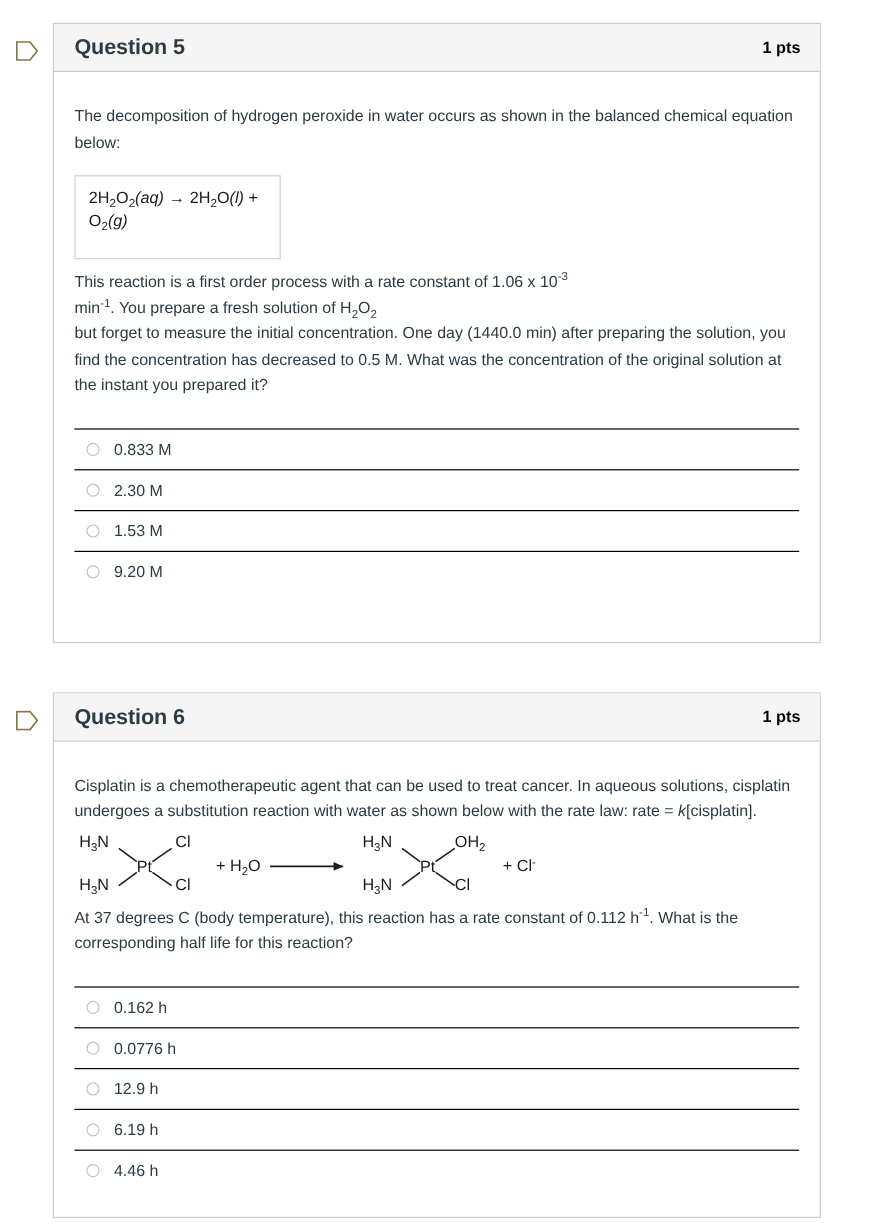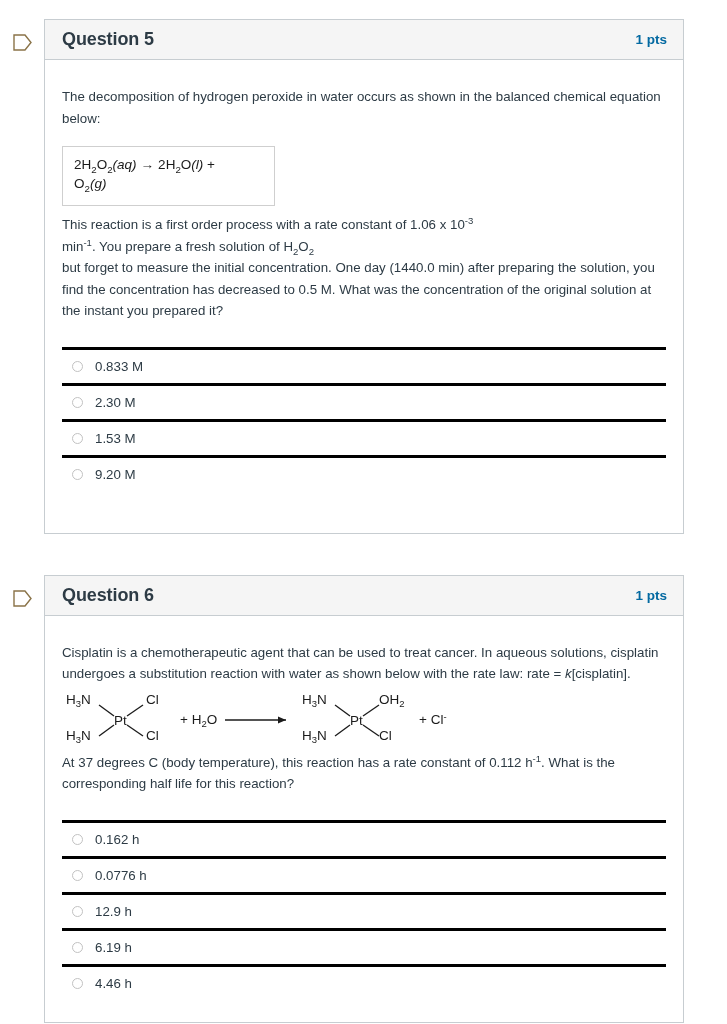--- a/index.html
+++ b/index.html
@@ -64,21 +64,21 @@
   }
   .question-name {
     font-size: 18px;
     font-weight: bold;
     color: #2d3b45;
     letter-spacing: -0.1px;
   }
   .question-points {
     font-size: 13.5px;
     font-weight: bold;
-    color: #0369a1;
+    color: #000000;
   }
 
   .question-body {
     padding: 26px 17px 0 17px;
   }
 
   .q-text {
     font-size: 13.3px;
     line-height: 21.5px;
     color: #2d3b45;
@@ -95,22 +95,22 @@
     font-size: 0.72em;
     vertical-align: sub;
     line-height: 0;
   }
   .ital { font-style: italic; }
 
   
   .equation-box {
     margin-top: 17px;
     border: 1px solid #cfcfcf;
-    padding: 8px 11px 12px 11px;
-    width: 213px;
+    padding: 8px 11px 22px 11px;
+    width: 172px;
     box-sizing: border-box;
     font-size: 13.5px;
     line-height: 19px;
     color: #1b1b1b;
   }
   .arrow-glyph { padding: 0 4px; }
 
   .q-text-after-box { margin-top: 8px; }
 
   
@@ -119,21 +119,21 @@
     margin-bottom: 2px;
   }
   .reaction-scheme svg { display: block; }
 
   
   .answers {
     margin-top: 24px;
     padding-bottom: 4px;
   }
   .answer-row {
-    border-top: 3px solid #000000;
+    border-top: 1px solid #000000;
     padding: 9px 0 9px 10px;
     display: flex;
     align-items: center;
     min-height: 14px;
   }
   .answer-row:last-child { border-bottom: none; }
   .radio {
     width: 9px;
     height: 9px;
     border: 1px solid #c2c2c2;

